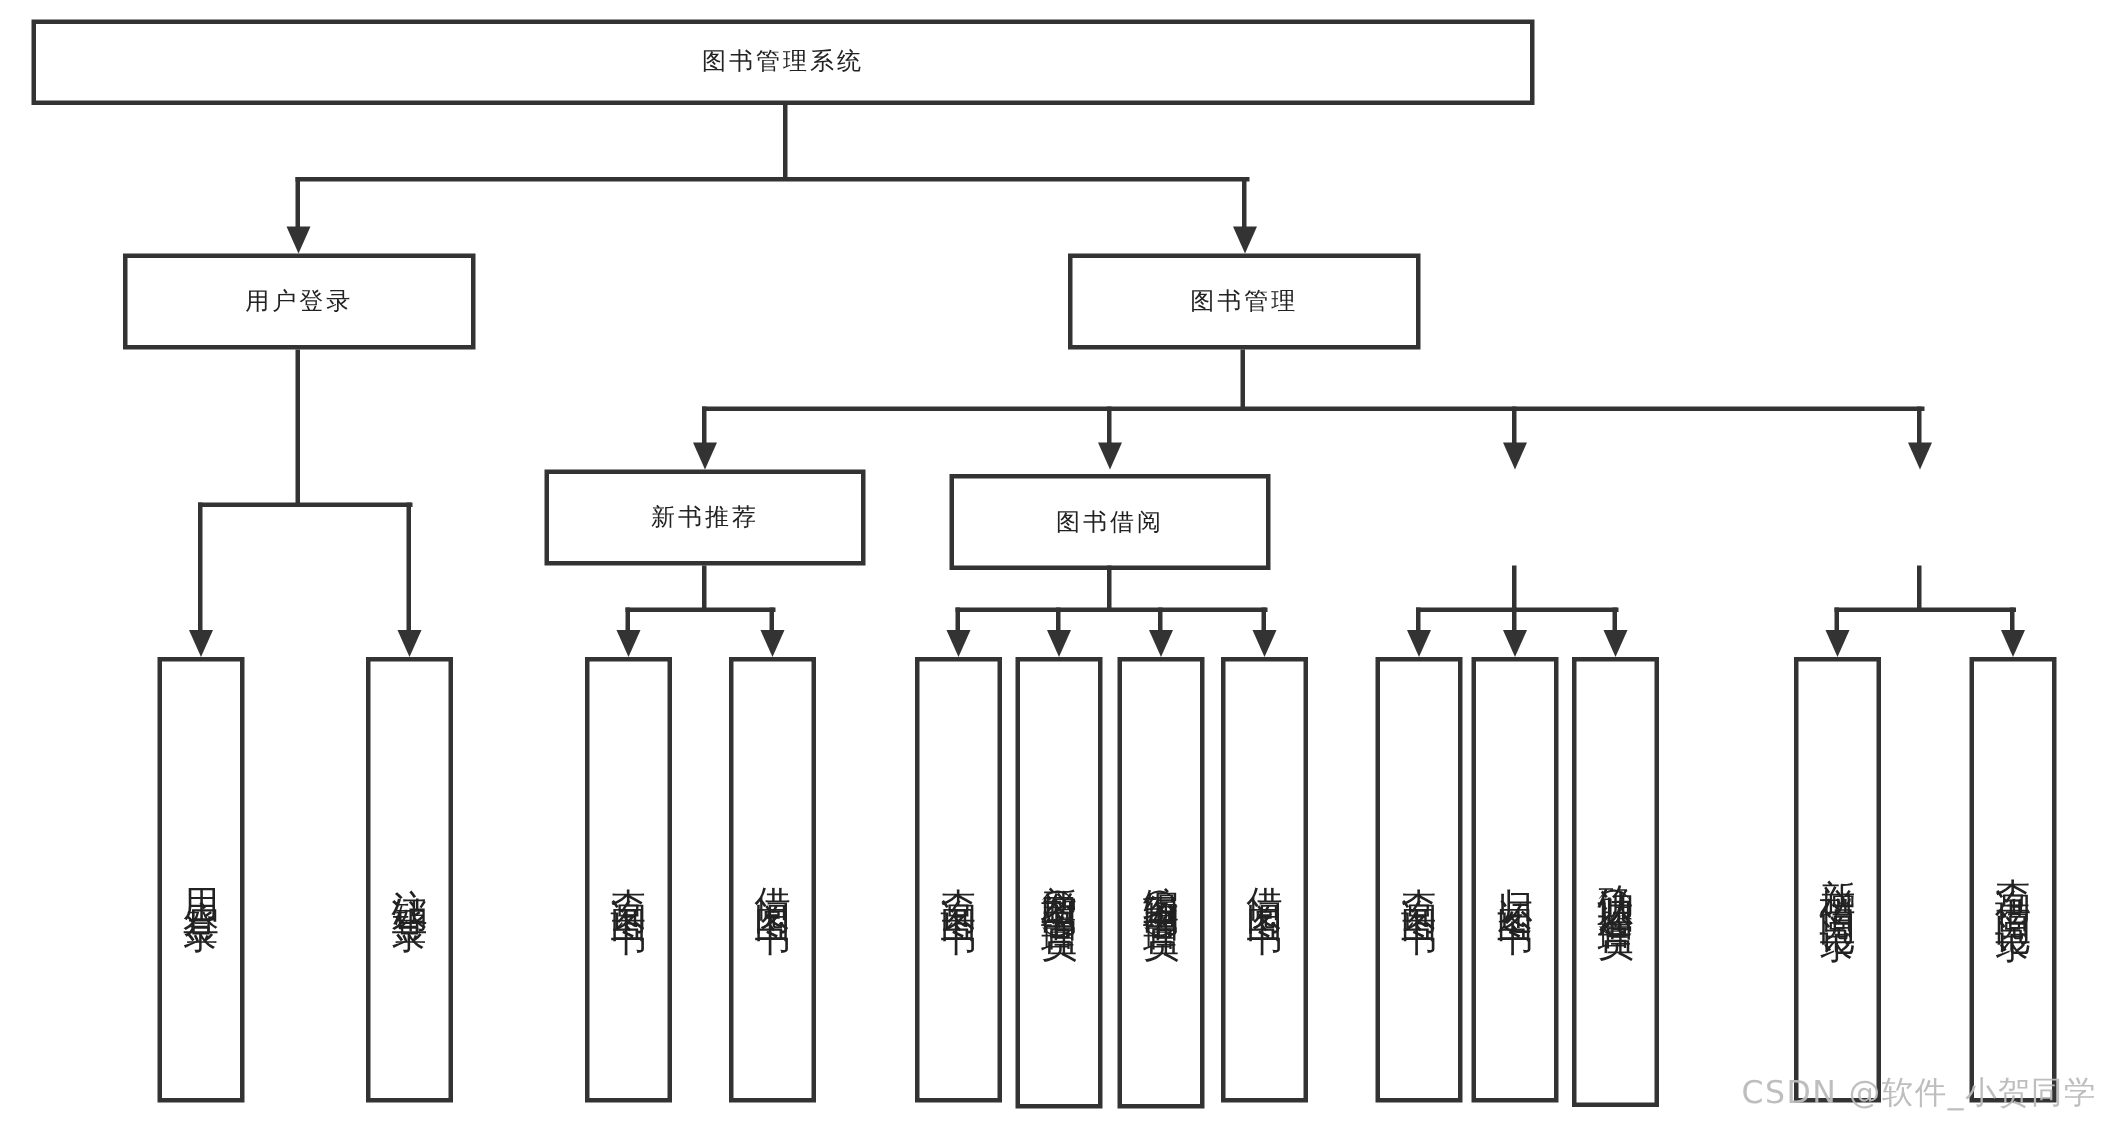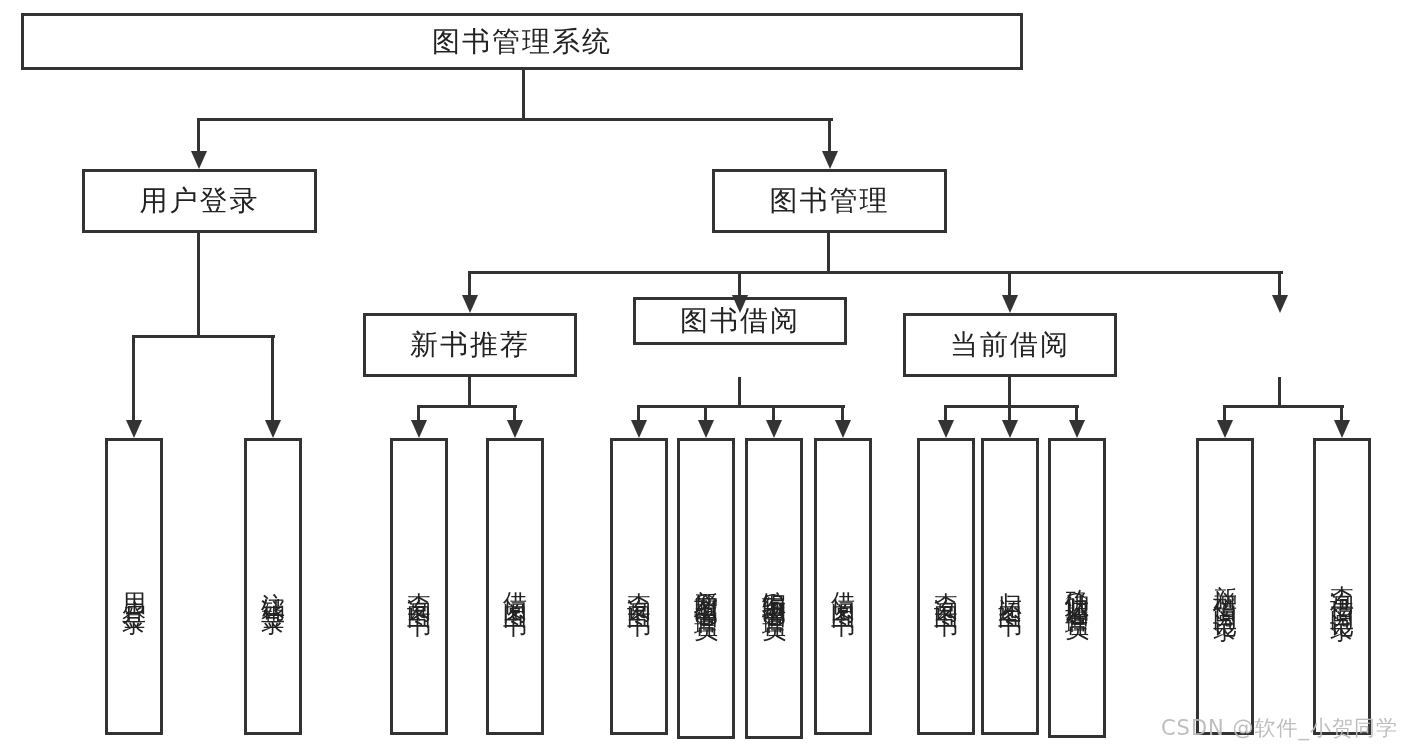--- a/index.html
+++ b/index.html
@@ -1,20 +1,20 @@
 <!DOCTYPE html>
 <html><head>
 <meta charset="utf-8">
 <style>
   html,body{margin:0;padding:0;background:#ffffff;}
   .canvas{position:relative;width:1405px;height:747px;background:#ffffff;
           font-family:"DejaVu Sans",sans-serif;color:#222;overflow:hidden;}
   .box{position:absolute;box-sizing:border-box;border:3px solid #333;background:#fff;
        display:flex;align-items:center;justify-content:center;
-       font-size:28px;letter-spacing:2px;text-align:center;}
+       font-size:16px;letter-spacing:2px;text-align:center;}
   .leaf{writing-mode:vertical-lr;text-orientation:mixed;letter-spacing:7px;line-height:1;
         font-size:24px;overflow:hidden;}
   .leaf.tight{letter-spacing:4px;}
   .vline{position:absolute;width:3px;background:#333;}
   .hline{position:absolute;height:3px;background:#333;}
   .arrow{position:absolute;width:0;height:0;
          border-left:8px solid transparent;border-right:8px solid transparent;
          border-top:18px solid #333;}
   .watermark{position:absolute;right:7px;bottom:5px;font-size:21px;
              color:rgba(187,187,187,0.95);letter-spacing:1px;z-index:5;white-space:nowrap;}
@@ -23,22 +23,21 @@
 <body>
 
 <div class="canvas">
 
   <div class="box" style="left:21px;top:13px;width:1002px;height:57px;">图书管理系统</div>
 
   <div class="box" style="left:82px;top:169px;width:235px;height:64px;">用户登录</div>
   <div class="box" style="left:363px;top:313px;width:214px;height:64px;">新书推荐</div>
 
   <div class="box" style="left:712px;top:169px;width:235px;height:64px;">图书管理</div>
-  <div class="box" style="left:633px;top:297px;width:214px;height:48px;font-family:Liberation Serif, serif;">图书借阅</div>
-  <div class="box" style="left:903px;top:313px;width:214px;height:64px;">当前借阅</div>
+  <div class="box" style="left:633px;top:316px;width:214px;height:64px;font-family:Liberation Serif, serif;">图书借阅</div>
 
   <div class="box leaf" style="left:105px;top:438px;width:58px;height:297px;">用户登录</div>
   <div class="box leaf" style="left:244px;top:438px;width:58px;height:297px;">注销登录</div>
 
   <div class="box leaf" style="left:390px;top:438px;width:58px;height:297px;">查询图书</div>
   <div class="box leaf" style="left:486px;top:438px;width:58px;height:297px;">借阅图书</div>
 
   <div class="box leaf" style="left:610px;top:438px;width:58px;height:297px;">查询图书</div>
   <div class="box leaf tight" style="left:677px;top:438px;width:58px;height:301px;">新增图书（管理员）</div>
   <div class="box leaf tight" style="left:745px;top:438px;width:58px;height:301px;">编辑图书（管理员）</div>

